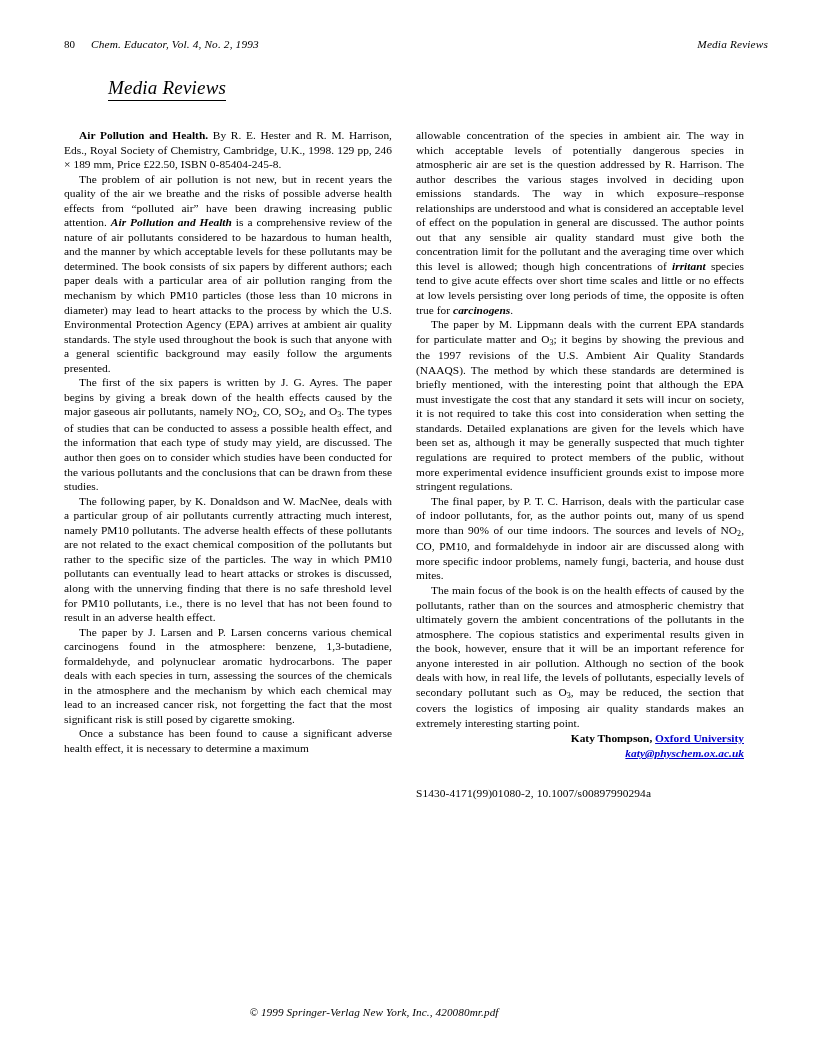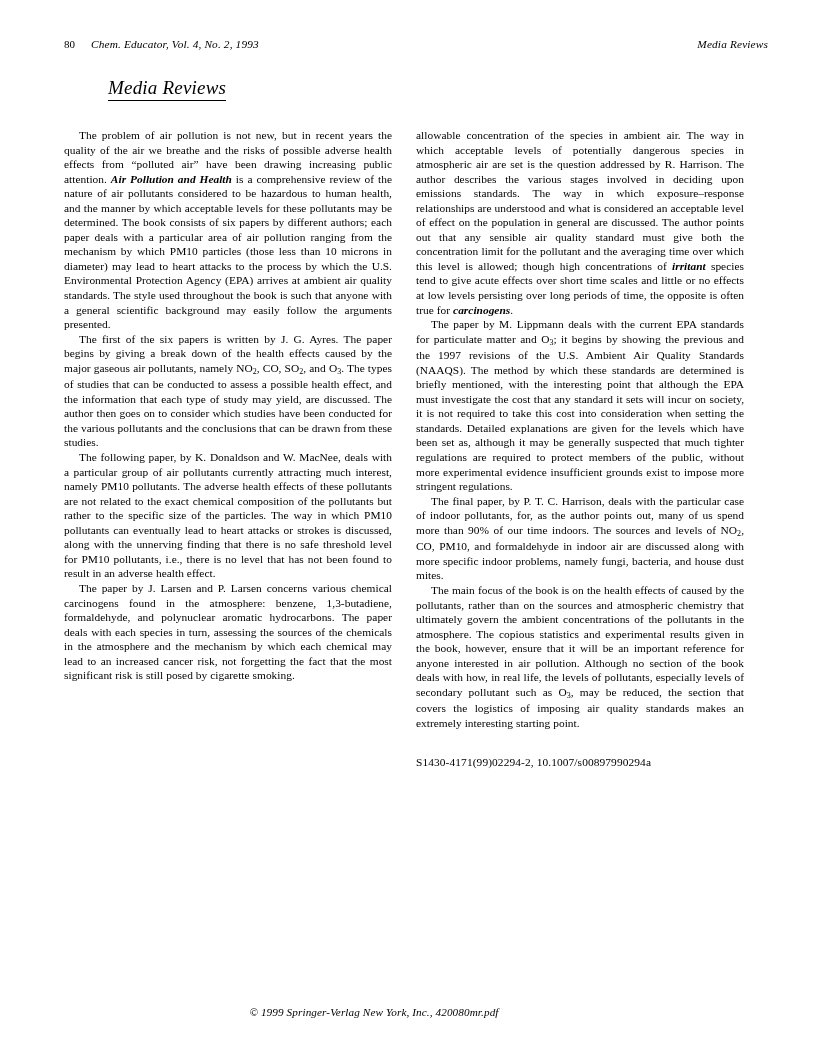--- a/index.html
+++ b/index.html
@@ -157,40 +157,47 @@
   </div>
 
   <div class="section-title-wrap">
     <span class="section-title">Media Reviews</span>
   </div>
 
   <div class="columns">
 
     <div class="col">
 
+      <p class="body bookref"><b>Air Pollution and Health.</b><span> By R. E. Hester and R. M. Harrison, Eds., Royal Society of Chemistry, Cambridge, U.K., 1998. 129 pp, 246 × 189 mm, Price £22.50, ISBN 0-85404-245-8.</span></p>
 
       <p class="body"><span>The problem of air pollution is not new, but in recent years the quality of the air we breathe and the risks of possible adverse health effects from “polluted air” have been drawing increasing public attention. </span><i>Air Pollution and Health</i><span> is a comprehensive review of the nature of air pollutants considered to be hazardous to human health, and the manner by which acceptable levels for these pollutants may be determined. The book consists of six papers by different authors; each paper deals with a particular area of air pollution ranging from the mechanism by which PM10 particles (those less than 10 microns in diameter) may lead to heart attacks to the process by which the U.S. Environmental Protection Agency (EPA) arrives at ambient air quality standards. The style used throughout the book is such that anyone with a general scientific background may easily follow the arguments presented.</span></p>
 
       <p class="body"><span>The first of the six papers is written by J. G. Ayres. The paper begins by giving a break down of the health effects caused by the major gaseous air pollutants, namely NO</span><sub>2</sub><span>, CO, SO</span><sub>2</sub><span>, and O</span><sub>3</sub><span>. The types of studies that can be conducted to assess a possible health effect, and the information that each type of study may yield, are discussed. The author then goes on to consider which studies have been conducted for the various pollutants and the conclusions that can be drawn from these studies.</span></p>
 
       <p class="body">The following paper, by K. Donaldson and W. MacNee, deals with a particular group of air pollutants currently attracting much interest, namely PM10 pollutants. The adverse health effects of these pollutants are not related to the exact chemical composition of the pollutants but rather to the specific size of the particles. The way in which PM10 pollutants can eventually lead to heart attacks or strokes is discussed, along with the unnerving finding that there is no safe threshold level for PM10 pollutants, i.e., there is no level that has not been found to result in an adverse health effect.</p>
 
       <p class="body">The paper by J. Larsen and P. Larsen concerns various chemical carcinogens found in the atmosphere: benzene, 1,3-butadiene, formaldehyde, and polynuclear aromatic hydrocarbons. The paper deals with each species in turn, assessing the sources of the chemicals in the atmosphere and the mechanism by which each chemical may lead to an increased cancer risk, not forgetting the fact that the most significant risk is still posed by cigarette smoking.</p>
 
+      <p class="body">Once a substance has been found to cause a significant adverse health effect, it is necessary to determine a maximum</p>
     </div>
 
     <div class="col">
 
       <p class="body cont"><span>allowable concentration of the species in ambient air. The way in which acceptable levels of potentially dangerous species in atmospheric air are set is the question addressed by R. Harrison. The author describes the various stages involved in deciding upon emissions standards. The way in which exposure–response relationships are understood and what is considered an acceptable level of effect on the population in general are discussed. The author points out that any sensible air quality standard must give both the concentration limit for the pollutant and the averaging time over which this level is allowed; though high concentrations of </span><i>irritant</i><span> species tend to give acute effects over short time scales and little or no effects at low levels persisting over long periods of time, the opposite is often true for </span><i>carcinogens</i><span>.</span></p>
 
       <p class="body"><span>The paper by M. Lippmann deals with the current EPA standards for particulate matter and O</span><sub>3</sub><span>; it begins by showing the previous and the 1997 revisions of the U.S. Ambient Air Quality Standards (NAAQS). The method by which these standards are determined is briefly mentioned, with the interesting point that although the EPA must investigate the cost that any standard it sets will incur on society, it is not required to take this cost into consideration when setting the standards. Detailed explanations are given for the levels which have been set as, although it may be generally suspected that much tighter regulations are required to protect members of the public, without more experimental evidence insufficient grounds exist to impose more stringent regulations.</span></p>
 
       <p class="body"><span>The final paper, by P. T. C. Harrison, deals with the particular case of indoor pollutants, for, as the author points out, many of us spend more than 90% of our time indoors. The sources and levels of NO</span><sub>2</sub><span>, CO, PM10, and formaldehyde in indoor air are discussed along with more specific indoor problems, namely fungi, bacteria, and house dust mites.</span></p>
 
       <p class="body"><span>The main focus of the book is on the health effects of caused by the pollutants, rather than on the sources and atmospheric chemistry that ultimately govern the ambient concentrations of the pollutants in the atmosphere. The copious statistics and experimental results given in the book, however, ensure that it will be an important reference for anyone interested in air pollution. Although no section of the book deals with how, in real life, the levels of pollutants, especially levels of secondary pollutant such as O</span><sub>3</sub><span>, may be reduced, the section that covers the logistics of imposing air quality standards makes an extremely interesting starting point.</span></p>
 
-
-      <div class="doi">S1430-4171(99)02294-2, 10.1007/s00897990294a</div>
+      <div class="signature">
+        <span class="sig-name">Katy Thompson,</span>
+        <span class="sig-affil">Oxford University</span>
+        <span class="sig-email">katy@physchem.ox.ac.uk</span>
+      </div>
+
+      <div class="doi">S1430-4171(99)01080-2, 10.1007/s00897990294a</div>
     </div>
   </div>
 </div>
 
 <div class="footer">© 1999 Springer-Verlag New York, Inc., 420080mr.pdf</div>
 
 </body></html>

